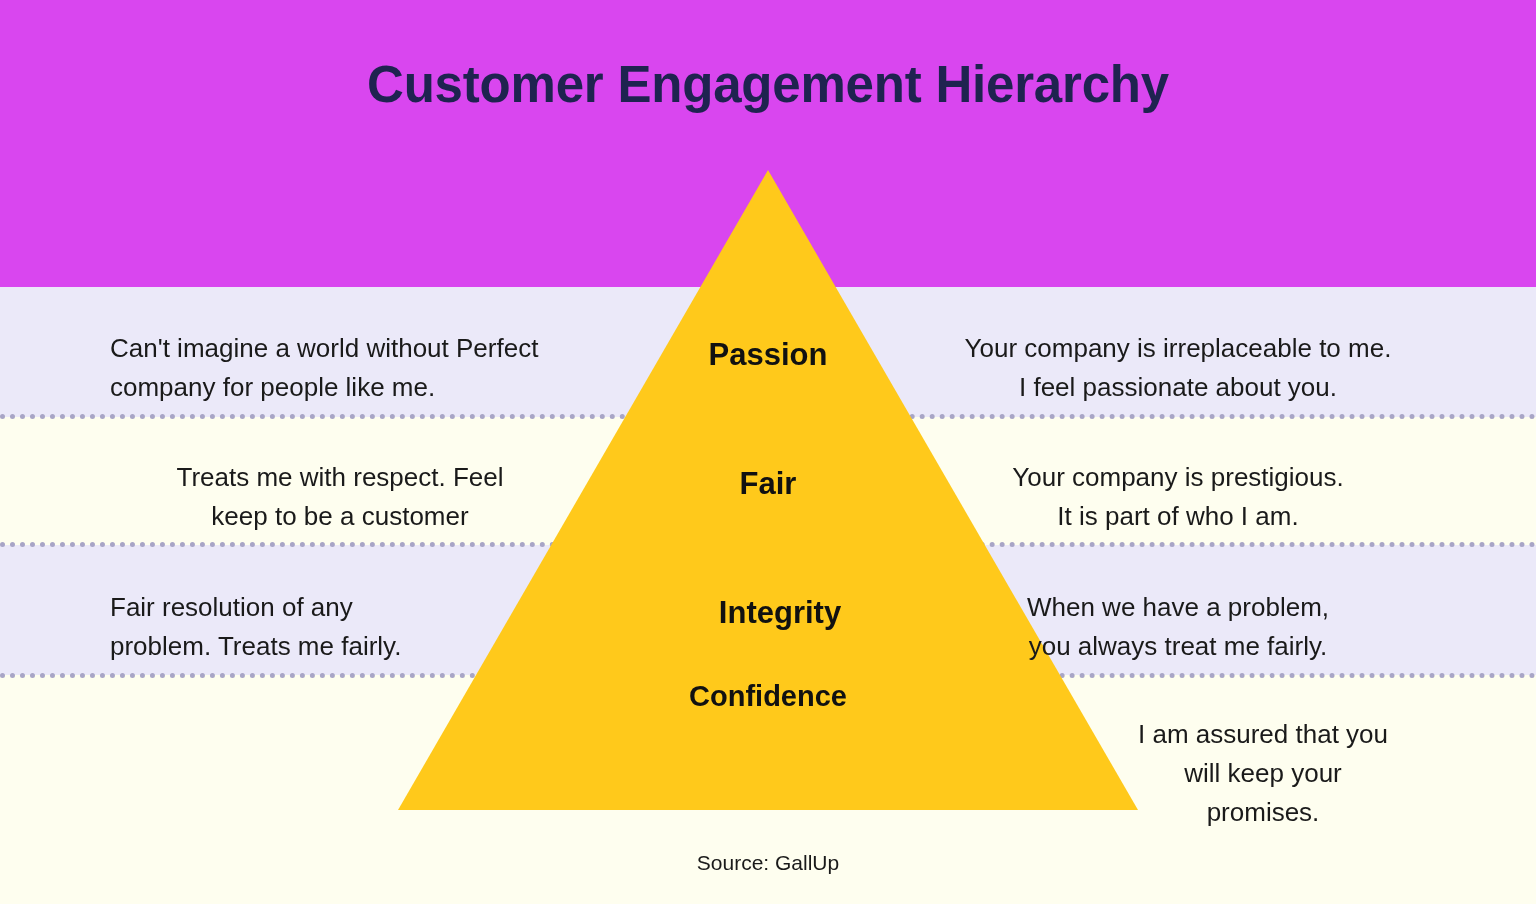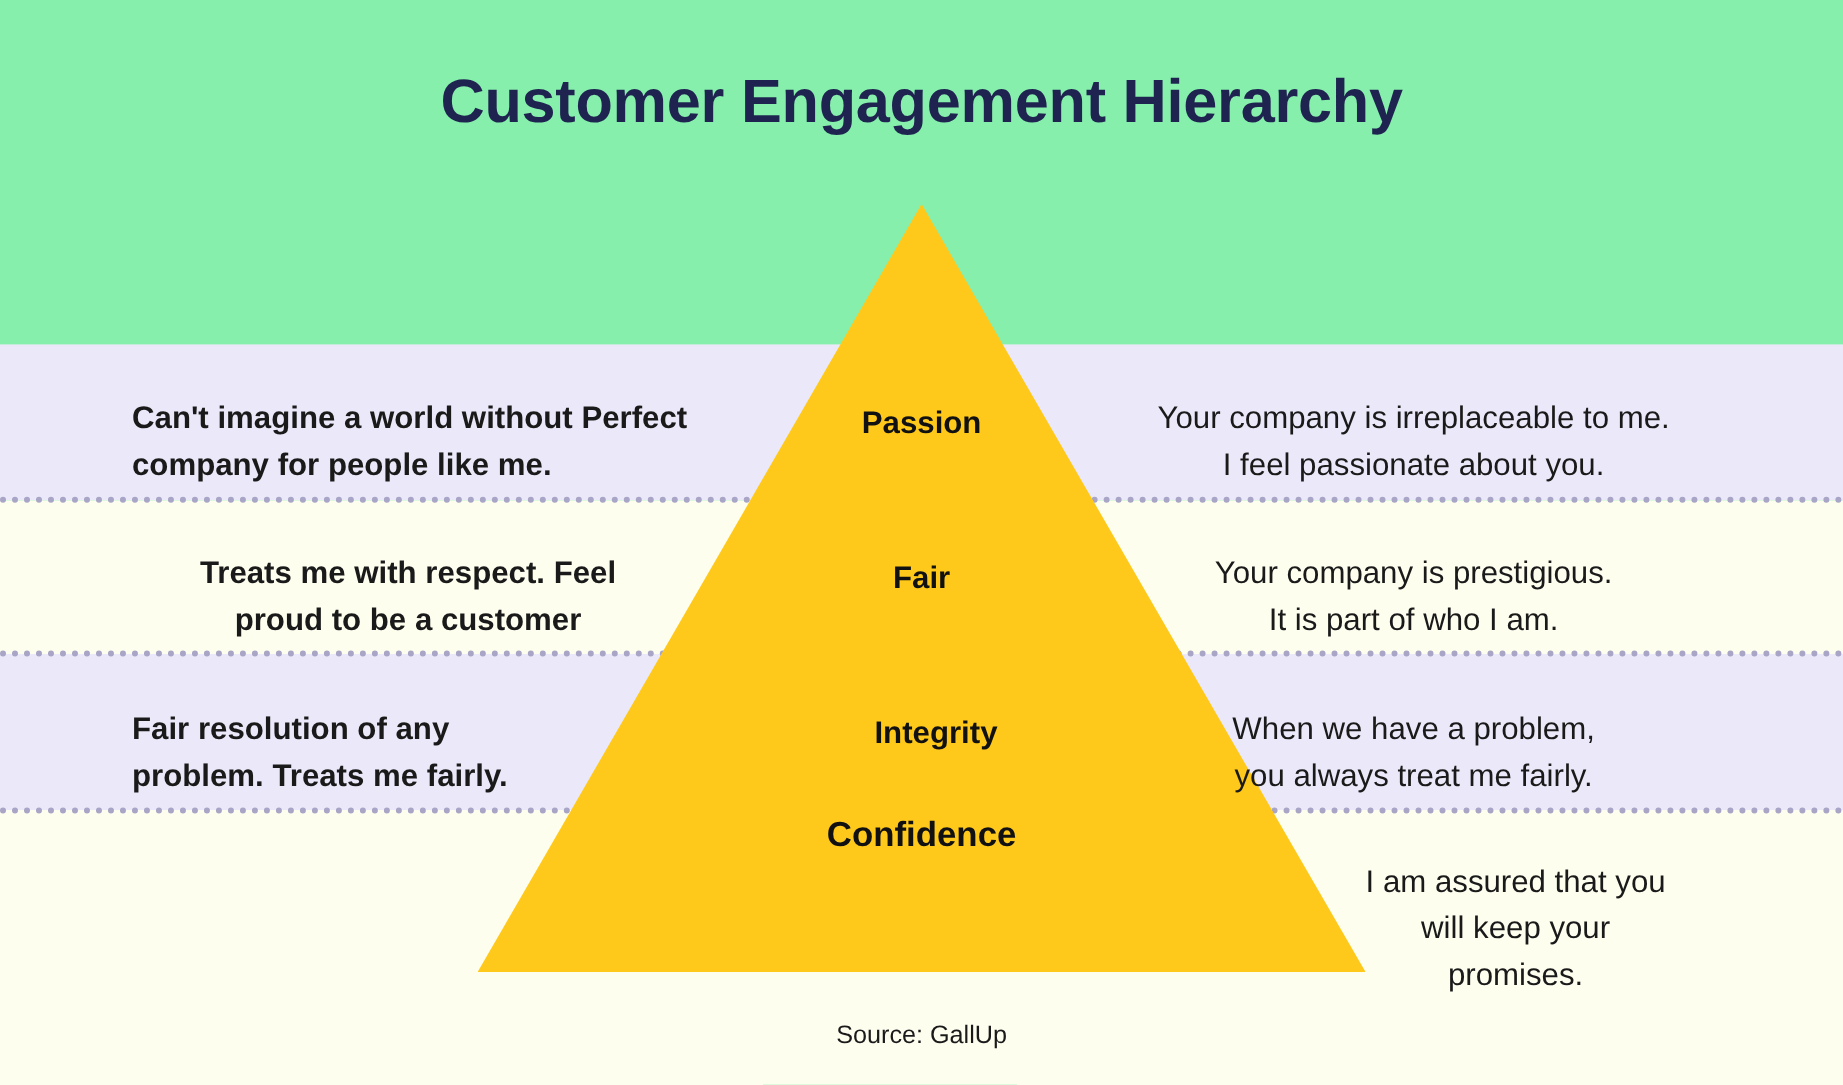--- a/index.html
+++ b/index.html
@@ -11,21 +11,21 @@
     height: 904px;
     font-family: "Liberation Sans", sans-serif;
     background: #fefeef;
     overflow: hidden;
   }
 
   #canvas {
     position: relative;
     width: 1536px;
     height: 904px;
-    background: #86efac;
+    background: #d946ef;
   }
 
   
   .band {
     position: absolute;
     left: 0;
     width: 1536px;
   }
   .band-1 { top: 287px;  height: 130px; background: #ebe9f9; }
   .band-2 { top: 417px;  height: 128px; background: #fefeef; }
@@ -68,36 +68,36 @@
   .pyramid svg { display: block; }
 
   
   .tier-label {
     position: absolute;
     left: 0;
     width: 1536px;
     text-align: center;
     font-weight: bold;
     color: #111111;
-    font-size: 26px;
+    font-size: 31px;
   }
   .tier-passion    { top: 337px; }
   .tier-pride      { top: 466px; }
   .tier-integrity  { top: 595px; padding-left: 12px; }
   .tier-confidence { top: 680px; font-size: 29px; }
 
   
   .side-text {
     position: absolute;
     font-size: 26px;
     line-height: 39px;
     color: #1a1a1a;
     white-space: pre-line;
   }
-  .left-text  { left: 110px;  width: 500px; font-weight: bold; }
+  .left-text  { left: 110px;  width: 500px; }
   .right-text { right: 108px; width: 500px; text-align: center; }
 
   .lt-1 { top: 329px; text-align: left; }
   .lt-2 { top: 458px; text-align: center; width: 460px; }
   .lt-3 { top: 588px; text-align: left; }
   .lt-4 { top: 725px; text-align: left; }
 
   .rt-1 { top: 329px; }
   .rt-2 { top: 458px; }
   .rt-3 { top: 588px; }
@@ -137,21 +137,21 @@
   </div>
 
   <div class="tier-label tier-passion">Passion</div>
   <div class="tier-label tier-pride">Fair</div>
   <div class="tier-label tier-integrity">Integrity</div>
   <div class="tier-label tier-confidence">Confidence</div>
 
   <div class="side-text left-text lt-1">Can't imagine a world without Perfect
 company for people like me.</div>
   <div class="side-text left-text lt-2">Treats me with respect. Feel
-proud to be a customer</div>
+keep to be a customer</div>
   <div class="side-text left-text lt-3">Fair resolution of any
 problem. Treats me fairly.</div>
 
   <div class="side-text right-text rt-1">Your company is irreplaceable to me.
 I feel passionate about you.</div>
   <div class="side-text right-text rt-2">Your company is prestigious.
 It is part of who I am.</div>
   <div class="side-text right-text rt-3">When we have a problem,
 you always treat me fairly.</div>
   <div class="side-text right-text rt-4">I am assured  that you

